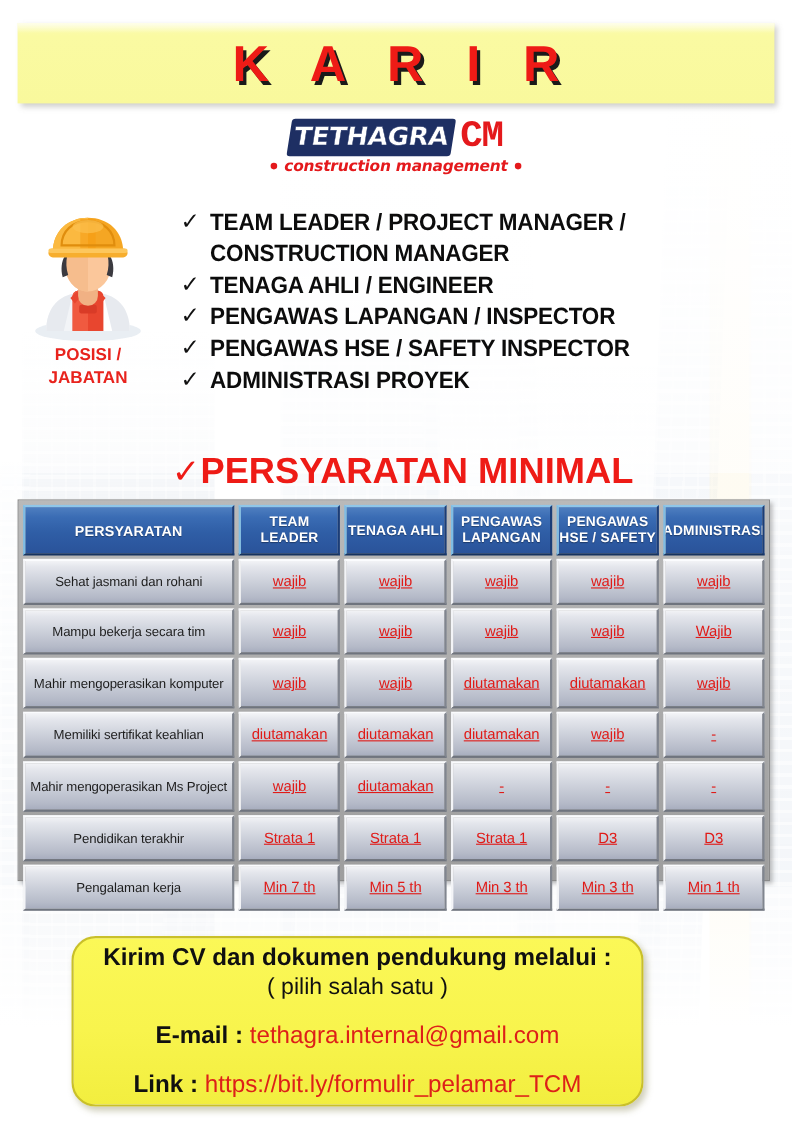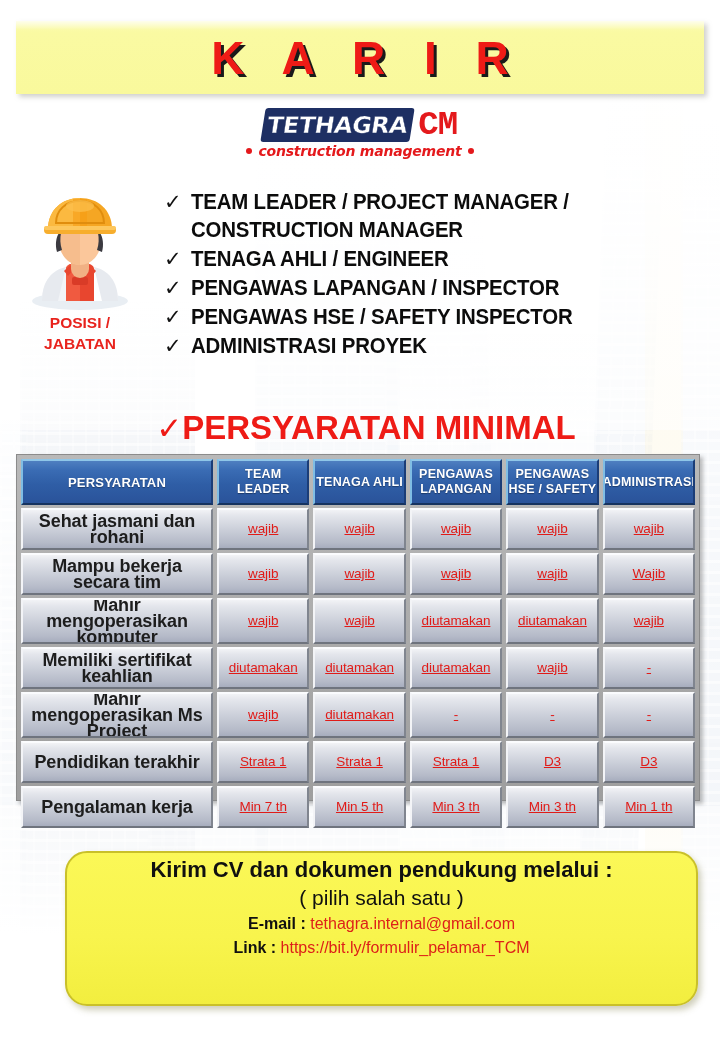--- a/index.html
+++ b/index.html
@@ -306,60 +306,61 @@
   
   .cell.body-cell {
     background: linear-gradient(180deg,#f2f3f6 0%, #e4e6ec 14%, #ccd0da 50%, #b5bac8 86%, #a7adbe 100%);
     border-top: 2px solid #fbfcfe;
     border-left: 2px solid #f3f4f7;
     border-right: 2px solid #80858f;
     border-bottom: 2px solid #6f747e;
   }
   .cell.body-cell.label {
     color: #1d1d1d;
-    font-size: 18px;
+    font-size: 12px;
     line-height: 16px;
-    font-weight: bold;
+    font-weight: normal;
     letter-spacing: -0.1px;
   }
   .cell.body-cell.value {
     color: #e01b18;
     font-size: 13.5px;
     line-height: 16px;
     letter-spacing: -0.1px;
     text-decoration: underline;
   }
 
   
   #contact-box {
     position: absolute;
     left: 65px;
     top: 851px;
-    width: 633px;
+    width: 520px;
     height: 155px;
     box-sizing: border-box;
     background: linear-gradient(180deg, #fbf857 0%, #f8f44d 55%, #f2ee3f 100%);
     border: 2px solid #c9c02a;
     border-radius: 22px;
     box-shadow: 3px 4px 6px rgba(120,118,60,0.35);
     display: flex;
     flex-direction: column;
     align-items: center;
+    justify-content: center;
     padding: 4px 12px;
   }
   .cb-line {
     text-align: center;
     line-height: 1.22;
     font-family: "Liberation Sans", sans-serif;
     color: #101010;
     white-space: nowrap;
   }
   .cb-l1 { font-weight: bold; font-size: 22px; }
   .cb-l2 { font-size: 21px; font-weight: normal; margin-top: 1px; }
-  .cb-l3, .cb-l4 { font-size: 16px; margin-top: 4px; }
+  .cb-l3, .cb-l4 { font-size: 22px; margin-top: 18px; }
   .cb-k { font-weight: bold; color: #101010; }
   .cb-v { color: #dd2019; font-weight: normal; }
 </style>
 </head>
 <body>
 
 <div id="bg-watermark">
   <div class="bld bld-a">
       <span class="bld-win"></span>
     </div>

